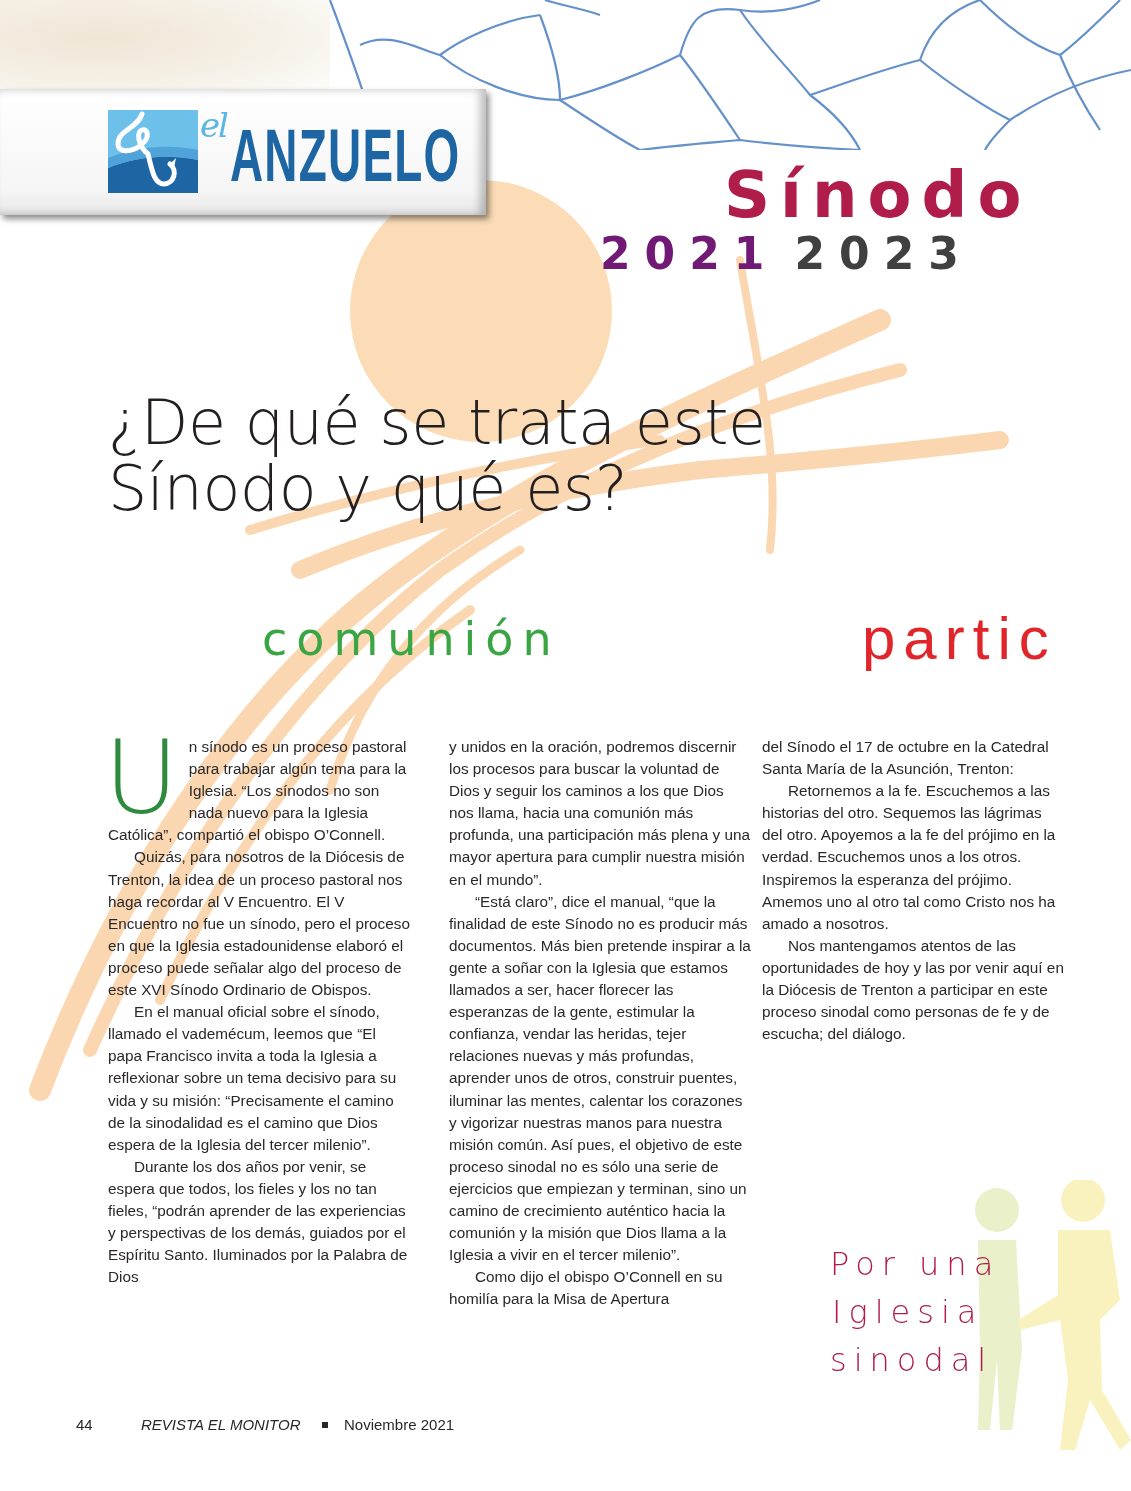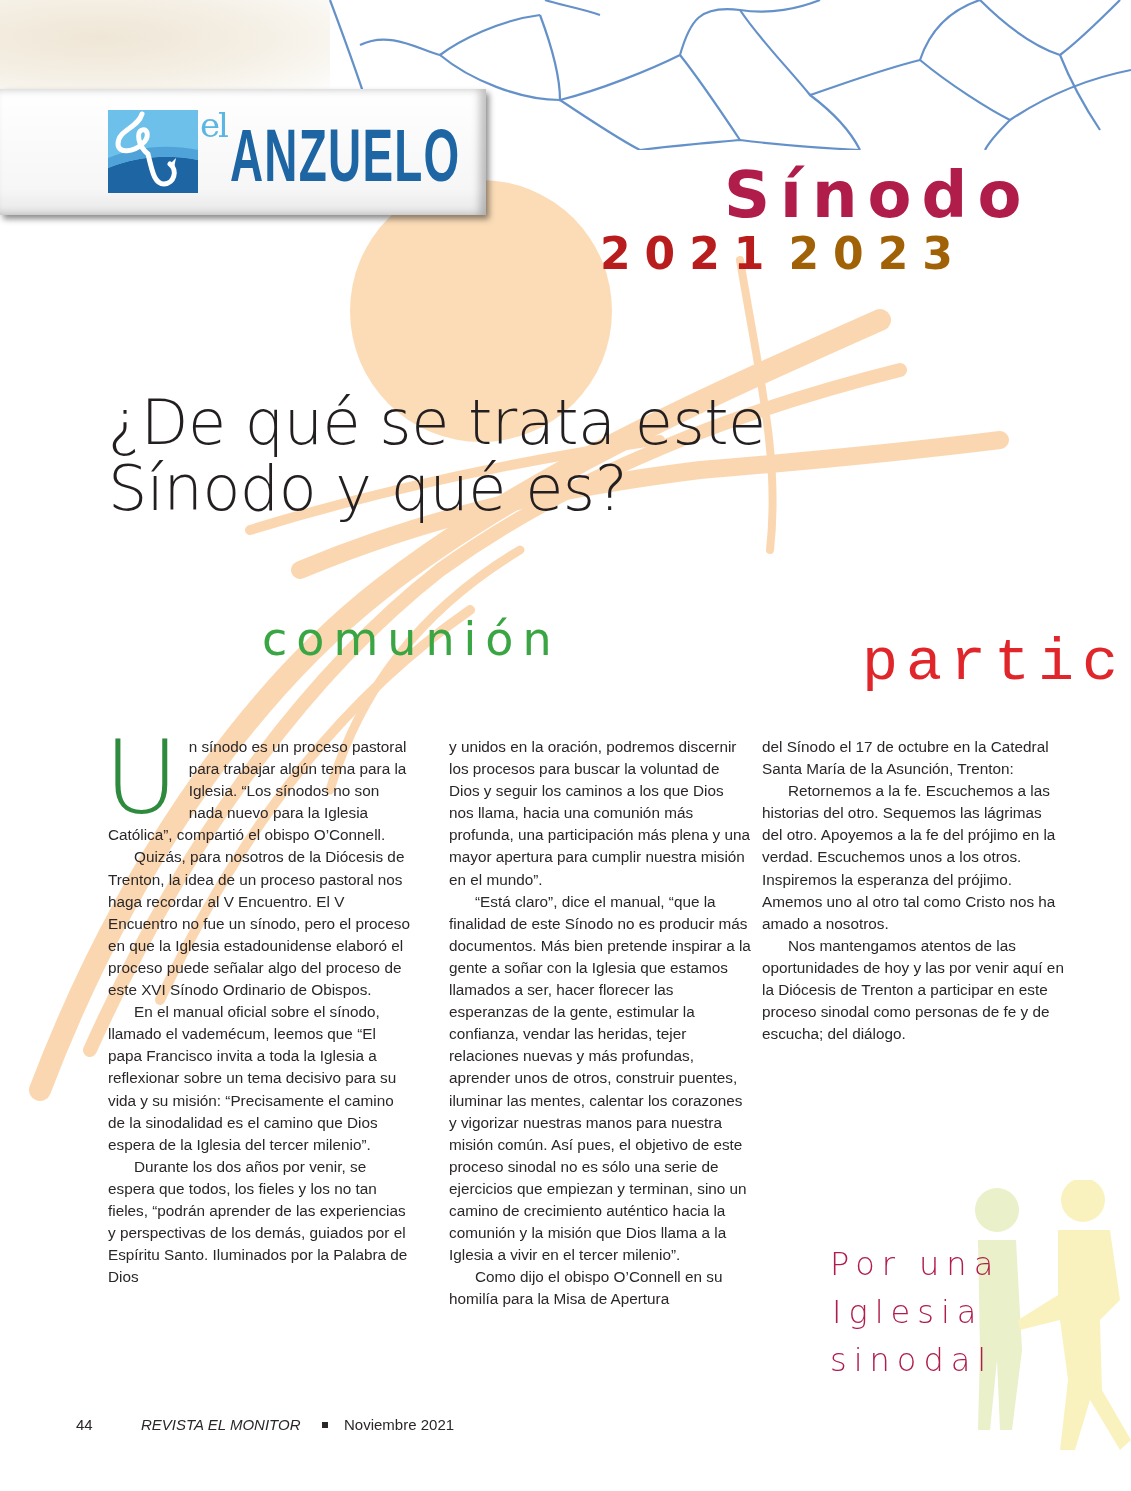--- a/index.html
+++ b/index.html
@@ -11,39 +11,39 @@
     .rope-area { position: absolute; left: 0; top: 0; width: 330px; height: 95px;
       background: radial-gradient(ellipse at 30% 40%, #efe6d6 0%, #f4eee3 45%, #faf8f3 80%, transparent 100%); }
 
     .sun { position: absolute; left: 350px; top: 180px; width: 262px; height: 262px; border-radius: 50%;
       background: #fbd9b1; opacity: 0.92; }
 
     .logo-box { position: absolute; left: 0; top: 89px; width: 486px; height: 126px;
       background: linear-gradient(180deg, #ffffff 0%, #f6f6f6 80%, #e7e7e7 100%);
       box-shadow: 3px 4px 6px rgba(0,0,0,0.45), inset -6px 0 8px rgba(0,0,0,0.25); }
     .logo-icon { position: absolute; left: 108px; top: 21px; width: 90px; height: 83px; overflow: hidden; }
-    .logo-el { position: absolute; left: 200px; top: 16px; font-family: "DejaVu Serif", serif; 
+    .logo-el { position: absolute; left: 200px; top: 16px; font-family: "DejaVu Serif", serif; font-style: italic;
       font-size: 34px; color: #5ab6e2; letter-spacing: -2px; }
     .logo-word { position: absolute; left: 230px; top: 30px; font-family: "Liberation Sans", sans-serif; font-weight: bold;
       font-size: 74px; line-height: 74px; color: #1e65a4; letter-spacing: 2px; transform: scaleX(0.62); transform-origin: left top; }
 
     .sinodo-word { position: absolute; left: 724px; top: 158px; font-family: "DejaVu Sans", sans-serif;
       font-size: 64px; color: #b01d4a; letter-spacing: 10px; font-weight: bold; text-align: center; }
     .years { position: absolute; left: 600px; top: 228px; font-family: "DejaVu Sans", sans-serif; font-size: 44px;
       letter-spacing: 14px; font-weight: bold; }
-    .year-a { color: #b91c1c; }
-    .year-b { color: #a16207; margin-left: 10px; }
+    .year-a { color: #701a75; }
+    .year-b { color: #404040; margin-left: 16px; }
 
     .title { position: absolute; left: 108px; top: 390px; width: 760px; font-family: "DejaVu Sans", sans-serif;
       font-weight: 200; font-size: 62px; line-height: 66px; color: #231f20; letter-spacing: -0.5px; }
 
     .word-comunion { position: absolute; left: 262px; top: 612px; font-family: "DejaVu Sans", sans-serif;
       font-size: 46px; color: #3aa543; letter-spacing: 9px; }
-    .word-partic { position: absolute; left: 862px; top: 604px; font-family: Liberation Mono, monospace;
-      font-size: 60px; color: #e0262b; letter-spacing: 8px; margin-top: 25px; }
+    .word-partic { position: absolute; left: 862px; top: 604px; font-family: Liberation Sans, sans-serif;
+      font-size: 60px; color: #e0262b; letter-spacing: 8px; }
 
     .columns { position: absolute; left: 108px; top: 736px; width: 960px; height: 650px; }
     .col { position: absolute; top: 0; width: 302px; font-family: "Liberation Sans", sans-serif; font-size: 15.3px;
       line-height: 22.1px; color: #2b2728; }
     .col p { text-indent: 26px; }
     .col p.no-indent { text-indent: 0; }
     .col1 { left: 0; }
     .col2 { left: 341px; }
     .col3 { left: 654px; }
     .dropcap { float: left; font-family: "DejaVu Sans", sans-serif; font-weight: 200; font-size: 102px;

